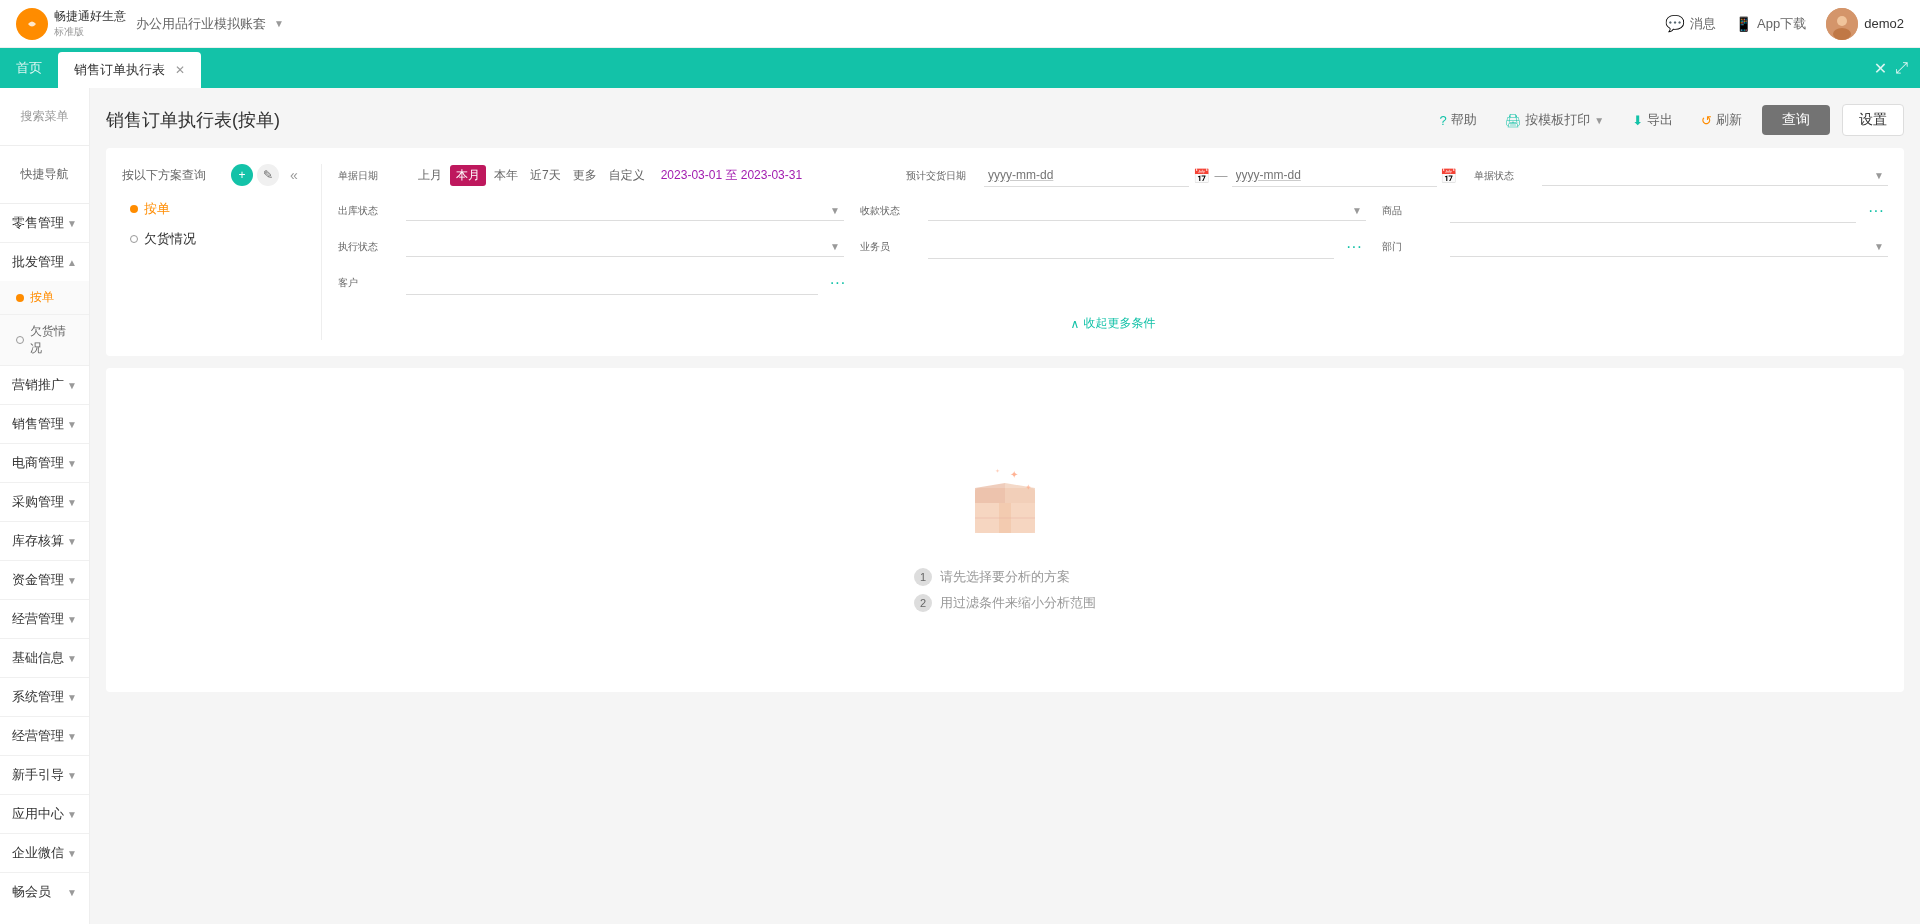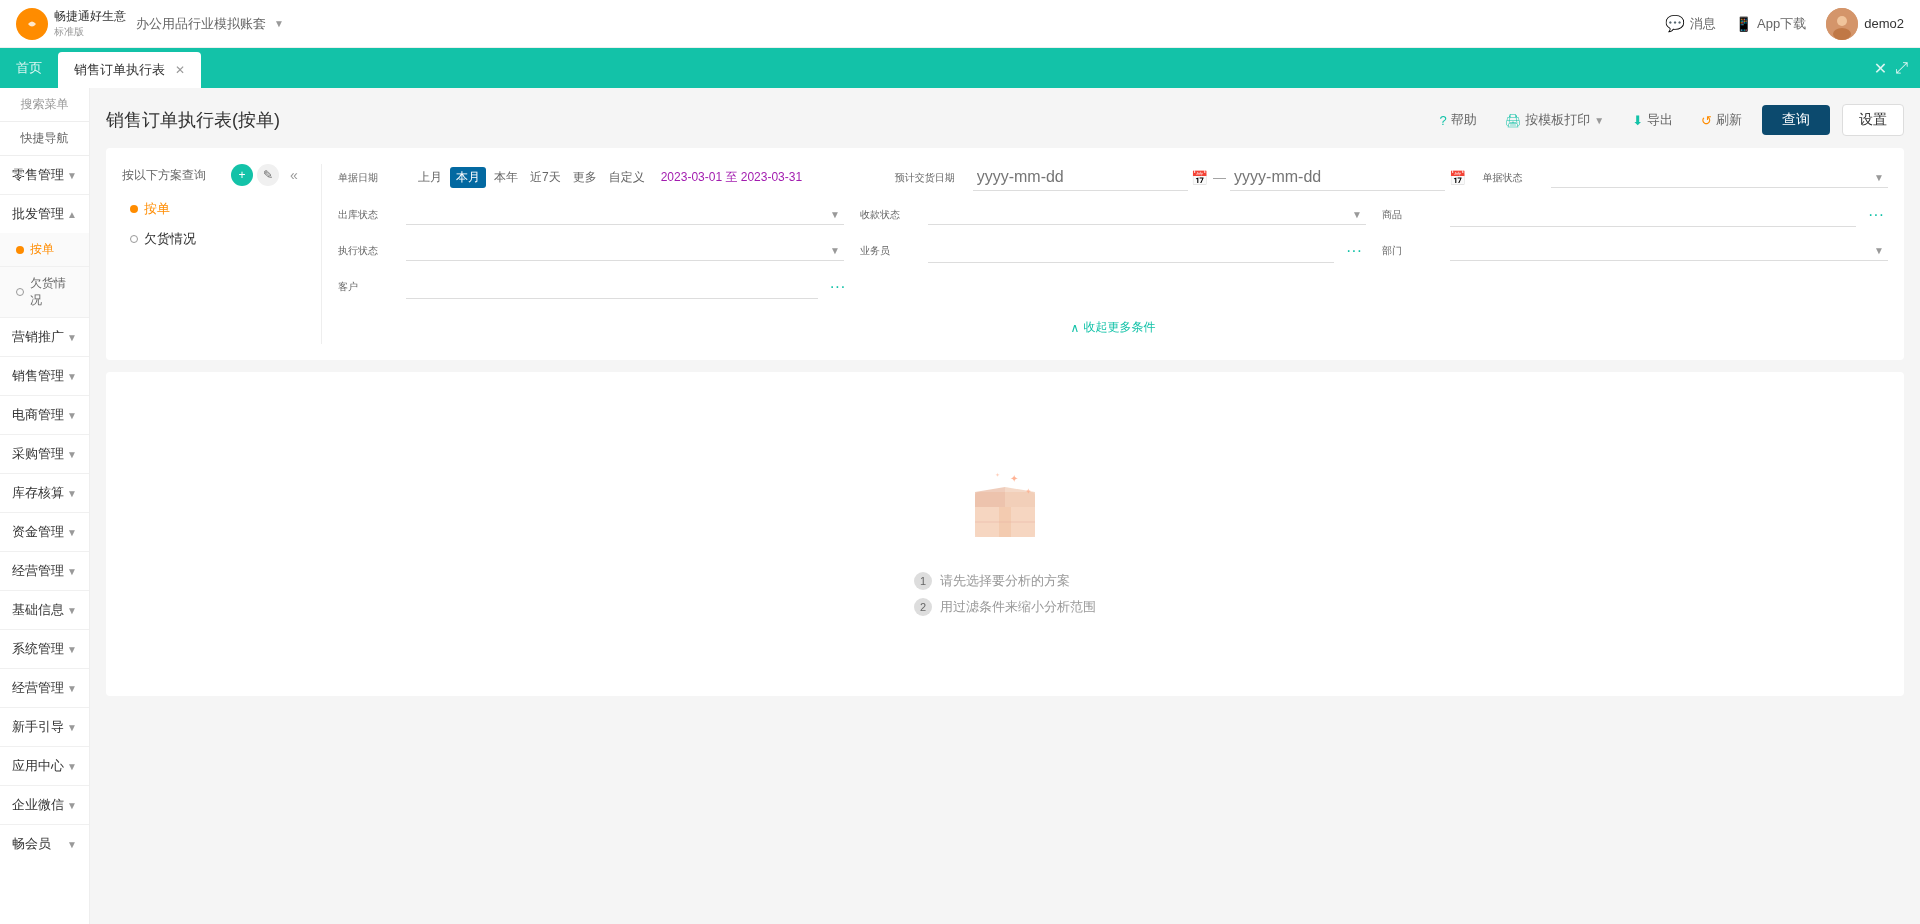--- a/index.html
+++ b/index.html
@@ -131,21 +131,21 @@
     .sidebar {
       width: 90px;
       background: #fff;
       border-right: 1px solid #eee;
       display: flex;
       flex-direction: column;
       overflow-y: auto;
       flex-shrink: 0;
     }
     .sidebar-item {
-      padding: 8px 8px;
+      padding: 20px 8px;
       text-align: center;
       font-size: 12px;
       color: #666;
       cursor: pointer;
       border-bottom: 1px solid #f5f5f5;
     }
     .sidebar-section-title {
       padding: 10px 12px;
       font-size: 13px;
       color: #333;
@@ -212,21 +212,21 @@
       display: flex;
       align-items: center;
       gap: 4px;
       font-size: 13px;
       color: #666;
       cursor: pointer;
       padding: 4px 8px;
       border-radius: 4px;
     }
     .query-btn {
-      background: #0c4a6e;
+      background: #737373;
       color: #fff;
       border: none;
       padding: 6px 20px;
       border-radius: 4px;
       font-size: 14px;
       cursor: pointer;
     }
     .settings-btn {
       background: #fff;
       color: #333;
@@ -351,41 +351,42 @@
       display: flex;
       align-items: center;
       gap: 4px;
       flex: 1;
     }
     .date-input {
       flex: 1;
       border: none;
       border-bottom: 1px solid #ddd;
       padding: 4px;
-      font-size: 16px;
+      font-size: 12px;
       color: #ccc;
       outline: none;
       background: transparent;
+      text-decoration: underline;
     }
     .date-separator { color: #999; font-size: 13px; }
     .date-icon { color: #13c2a8; font-size: 14px; }
     .filter-date-tabs {
       display: flex;
       align-items: center;
       gap: 4px;
       margin-left: 8px;
     }
     .date-tab {
       font-size: 12px;
       color: #666;
       cursor: pointer;
       padding: 2px 4px;
     }
     .date-tab.active {
-      background: #0369a1;
+      background: #be185d;
       color: white;
       border-radius: 3px;
       padding: 2px 6px;
     }
     .filter-date-range-text {
       font-size: 12px;
       color: #a21caf;
       margin-left: 4px;
     }
     .three-dots {

